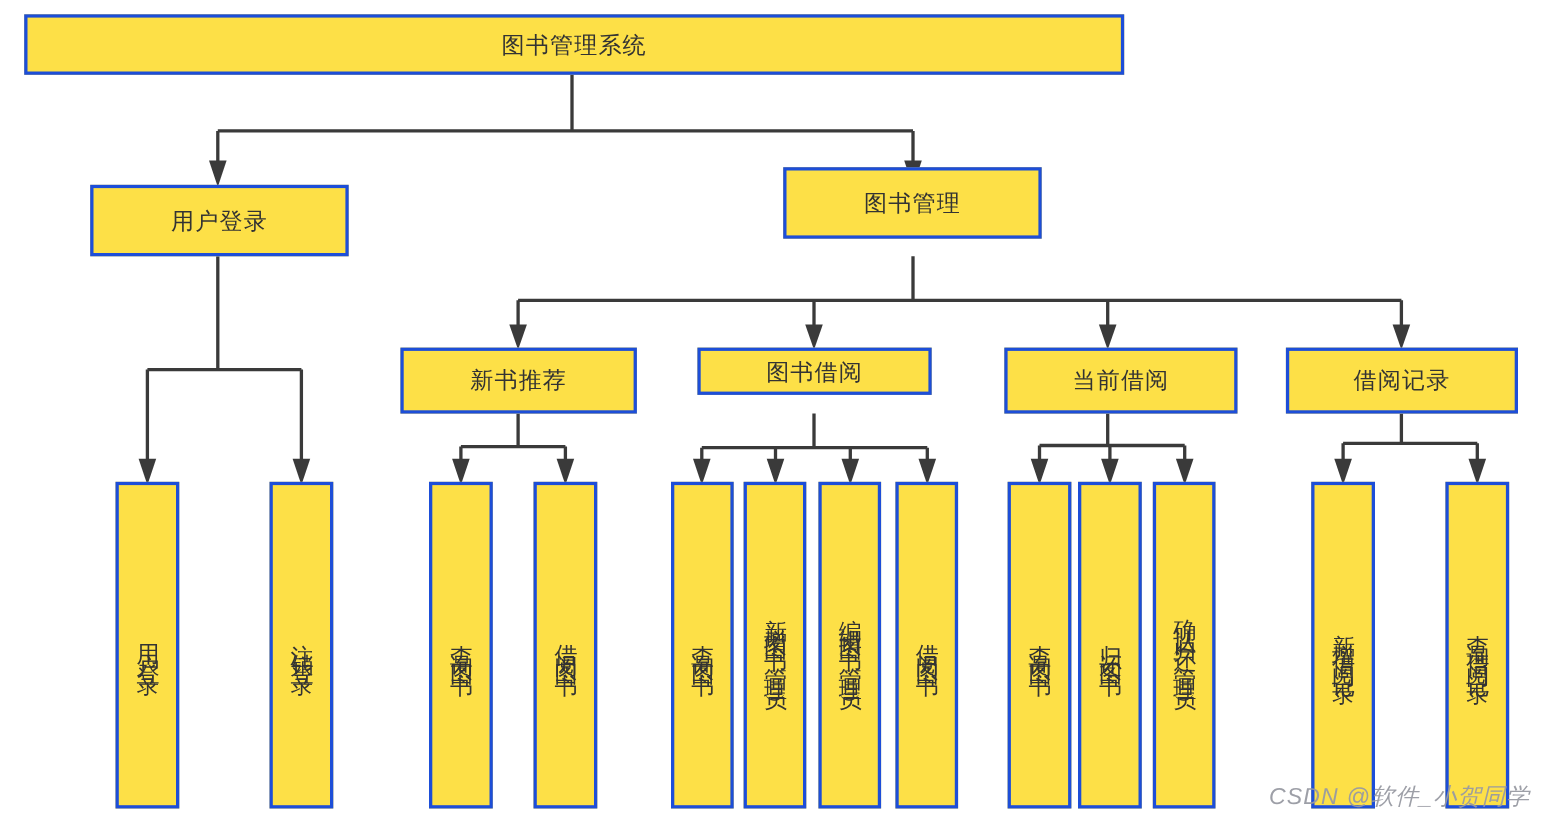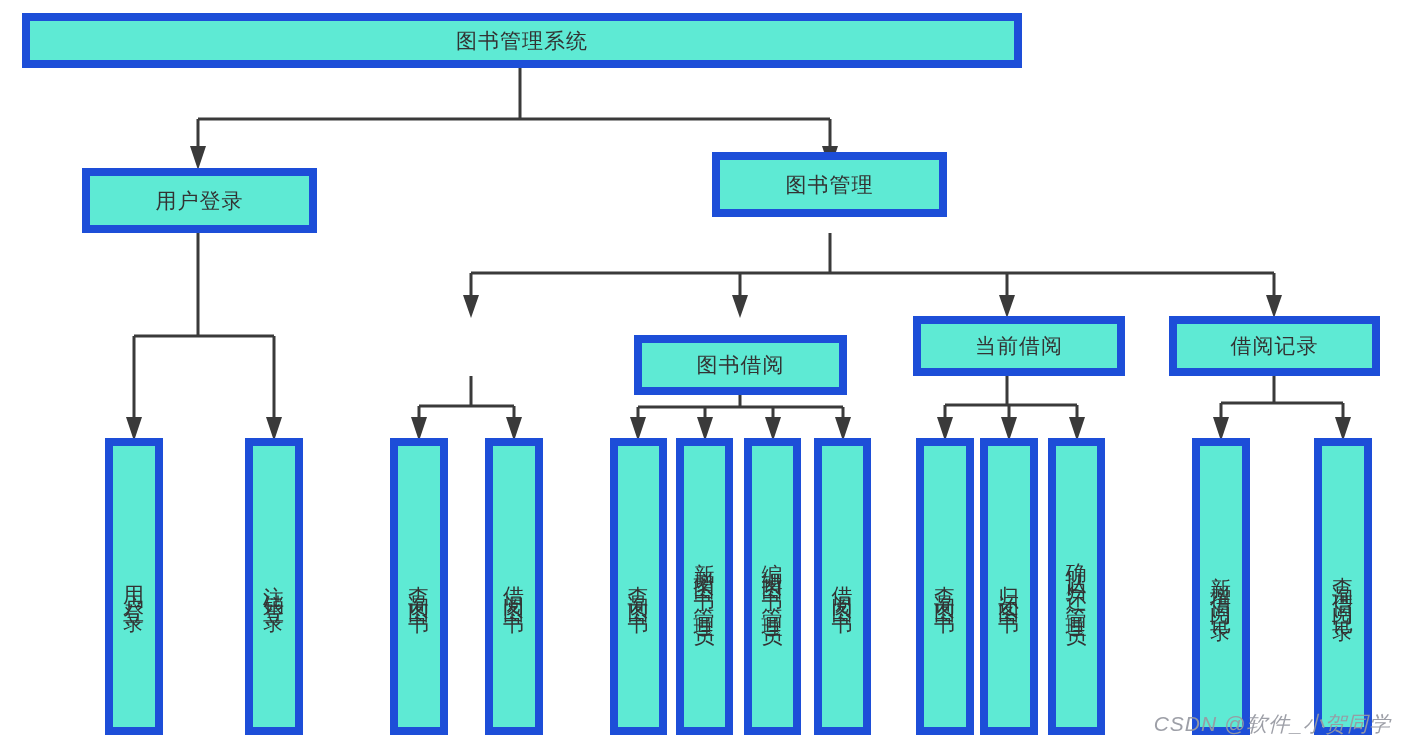--- a/index.html
+++ b/index.html
@@ -18,22 +18,22 @@
   #connectors {
     position: absolute;
     left: 0;
     top: 0;
     width: 1405px;
     height: 747px;
   }
   .box {
     position: absolute;
     box-sizing: border-box;
-    border: 8px solid #1d4ed8;
-    background: #5eead4;
+    border: 3px solid #1d4ed8;
+    background: #fde047;
     color: #333333;
     display: flex;
     align-items: center;
     justify-content: center;
     font-size: 21px;
     text-align: center;
   }
   .box.h { letter-spacing: 1px; }
   .box.v {
     writing-mode: vertical-rl;
@@ -41,21 +41,21 @@
     letter-spacing: 9px;
     line-height: 1;
   }
   
   #n-root        { left: 22px;  top: 13px;  width: 1000px; height: 55px; }
   
   #n-user-login  { left: 82px;  top: 168px; width: 235px; height: 65px; }
   #n-book-mgmt   { left: 712px; top: 152px; width: 235px; height: 65px; text-align: right; }
   
   #n-new-book    { left: 364px; top: 316px; width: 215px; height: 60px; }
-  #n-book-borrow { left: 634px; top: 335px; width: 213px; height: 60px; }
+  #n-book-borrow { left: 634px; top: 316px; width: 213px; height: 43px; }
   #n-cur-borrow  { left: 901px; top: 316px; width: 212px; height: 60px; margin-left: 12px; }
   #n-borrow-rec  { left: 1169px;top: 316px; width: 211px; height: 60px; }
   
   .leaf { top: 438px; width: 58px; height: 297px; }
   #l-ul-login   { left: 105px; }
   #l-ul-logout  { left: 245px; }
   #l-nbr-query  { left: 390px; }
   #l-nbr-borrow { left: 485px; }
   #l-bb-query   { left: 610px;  width: 57px; }
   #l-bb-add     { left: 676px;  width: 57px; }
@@ -125,20 +125,21 @@
       <path d="M1213 417 L1229 417 L1221 441 Z"></path>
       <path d="M1335 417 L1351 417 L1343 441 Z"></path>
     </g>
   </svg>
 
   <div class="box h" id="n-root">图书管理系统</div>
 
   <div class="box h" id="n-user-login">用户登录</div>
   <div class="box h" id="n-book-mgmt">图书管理</div>
 
+  <div class="box h" id="n-new-book">新书推荐</div>
   <div class="box h" id="n-book-borrow">图书借阅</div>
   <div class="box h" id="n-cur-borrow">当前借阅</div>
   <div class="box h" id="n-borrow-rec">借阅记录</div>
 
   <div class="box v leaf" id="l-ul-login">用户登录</div>
   <div class="box v leaf" id="l-ul-logout">注销登录</div>
 
   <div class="box v leaf" id="l-nbr-query">查询图书</div>
   <div class="box v leaf" id="l-nbr-borrow">借阅图书</div>
 

